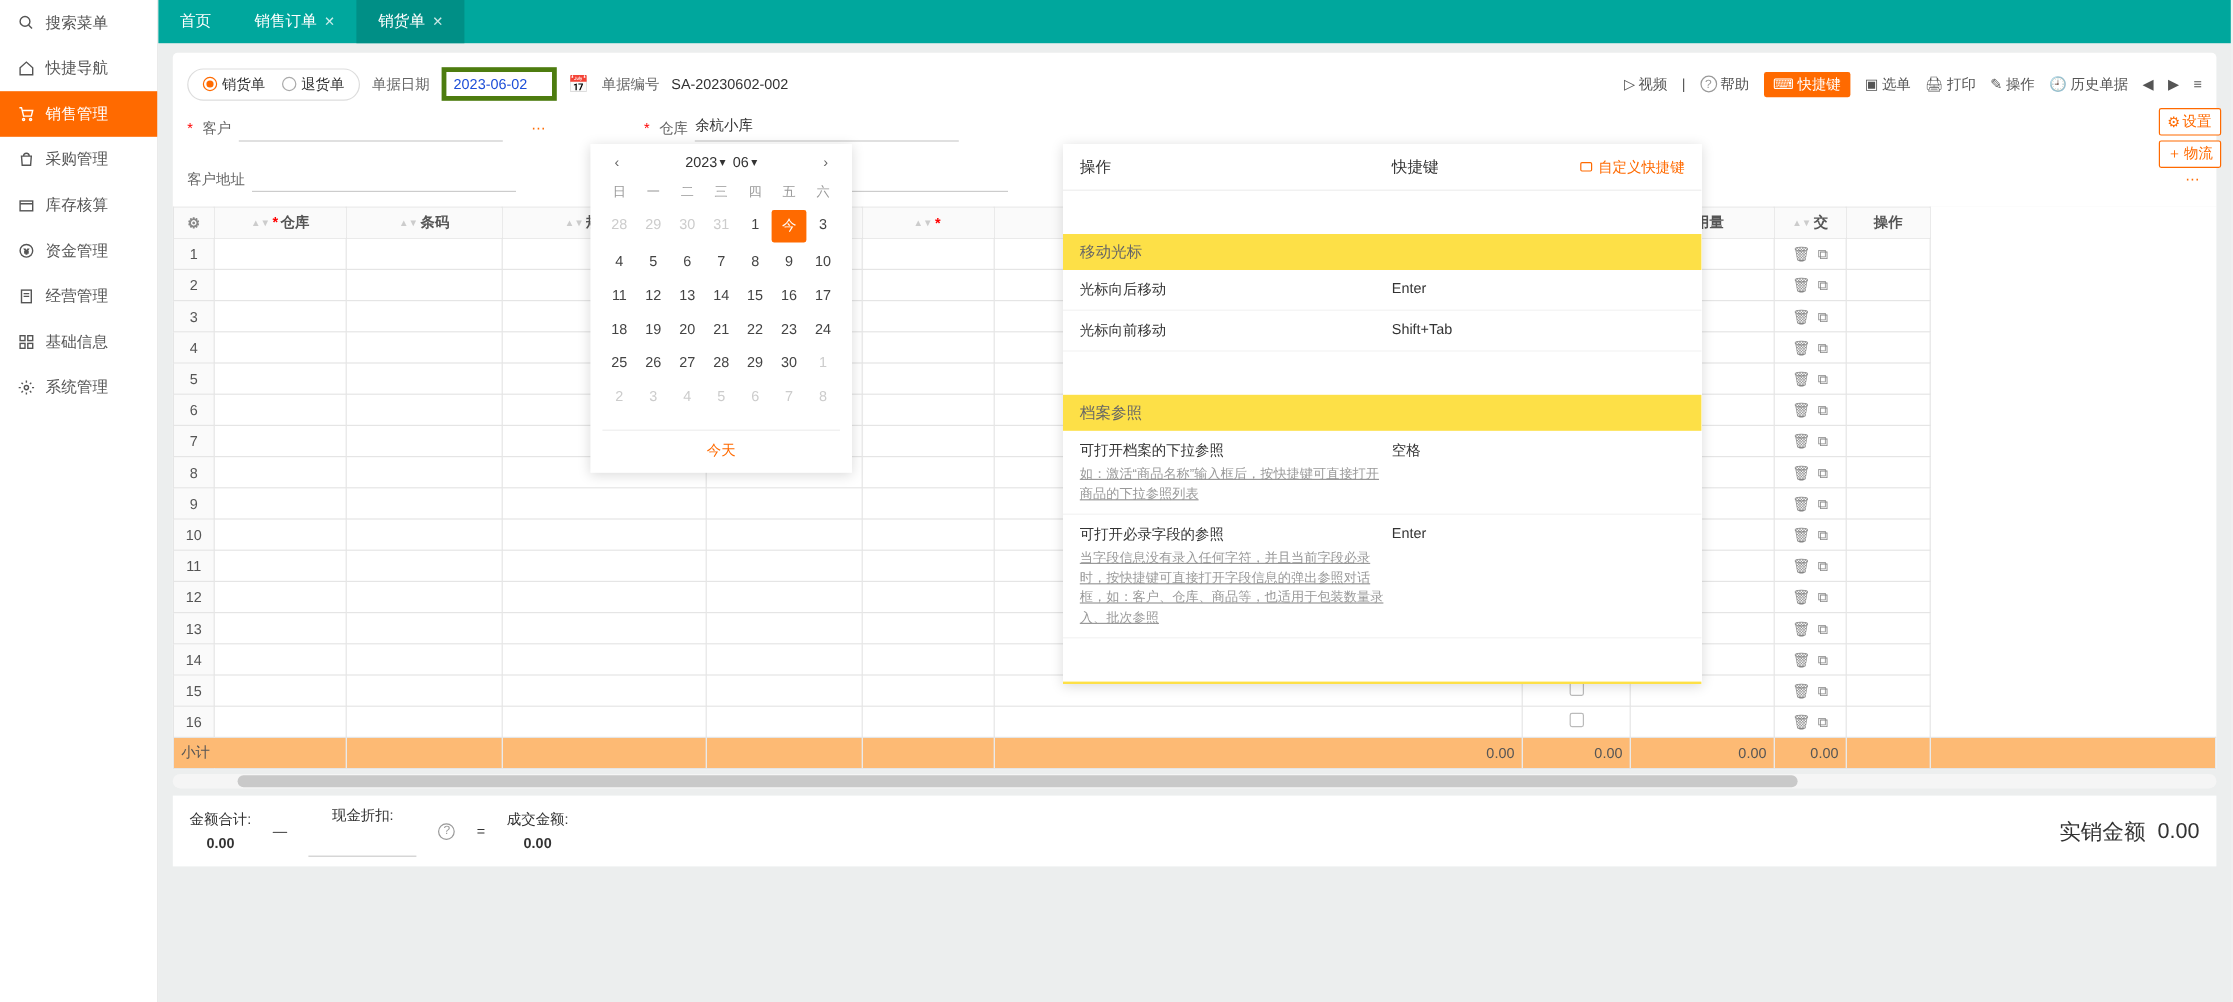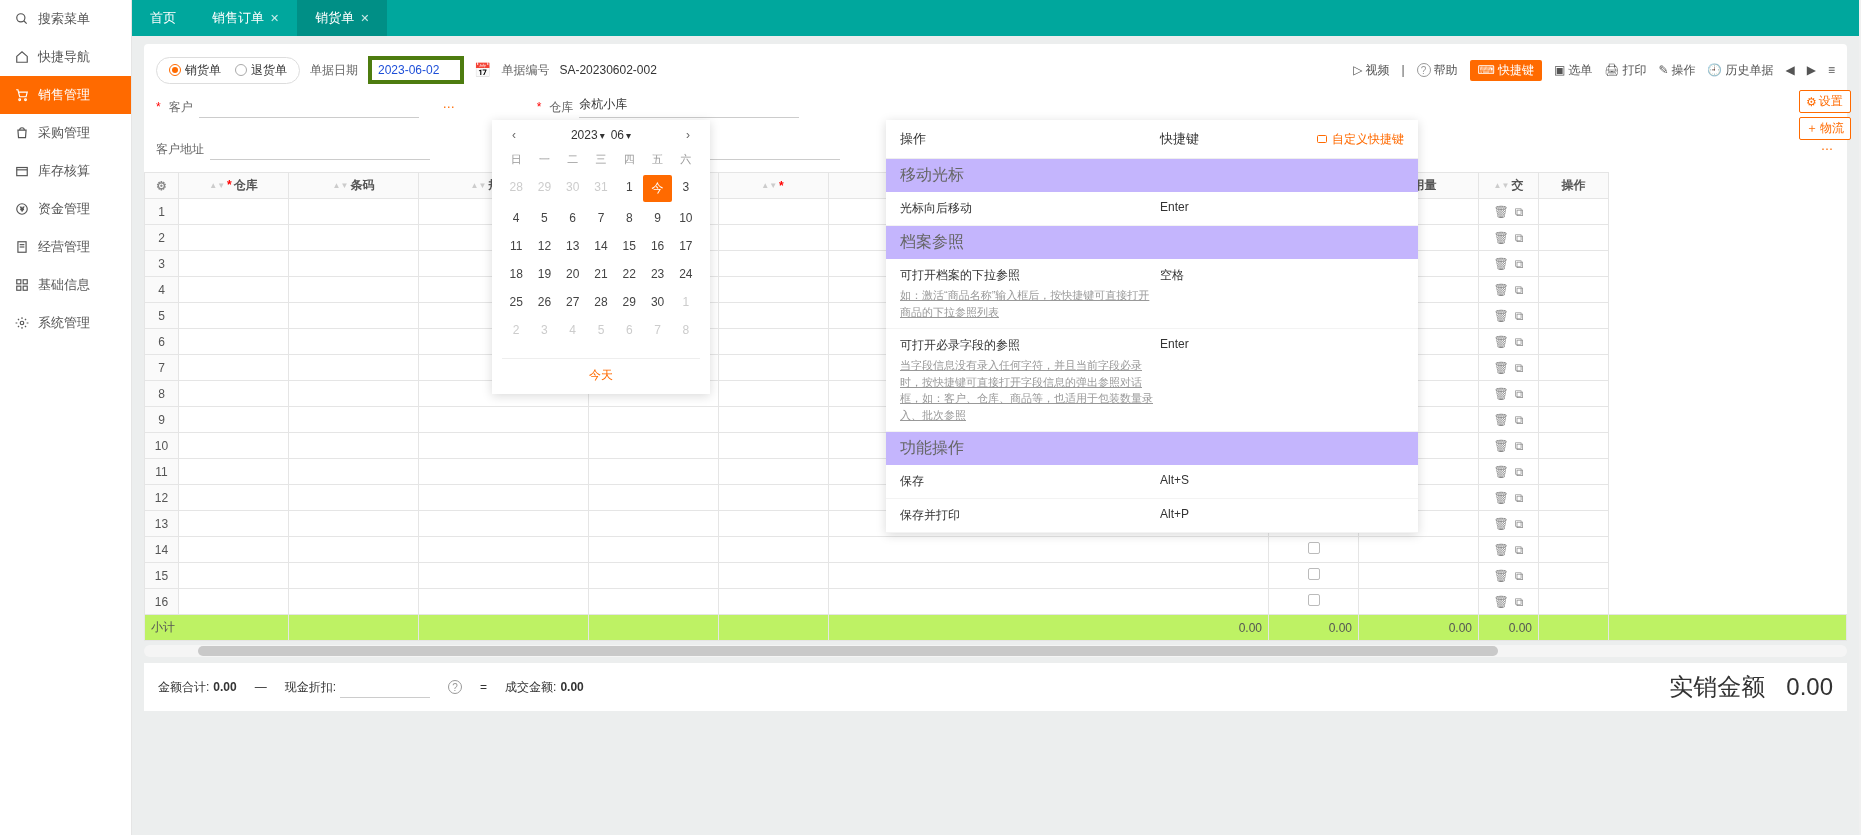--- a/index.html
+++ b/index.html
@@ -62,49 +62,49 @@
 .cal-day.muted{color:#ccc;}
 .cal-day.today{background:#ff6a00;color:#fff;}
 .cal-foot{text-align:center;color:#ff6a00;padding:8px 0 4px;border-top:1px solid #eee;margin-top:16px;cursor:pointer;}
 
 
 .shortcut{position:absolute;left:742px;top:76px;width:532px;max-height:450px;overflow:auto;background:#fff;box-shadow:0 2px 10px rgba(0,0,0,.15);z-index:30;}
 .sc-head{display:flex;align-items:center;padding:10px 14px;border-bottom:1px solid #eee;}
 .sc-head .h1{font-size:13px;color:#333;width:260px;}
 .sc-head .h2{font-size:13px;color:#333;}
 .sc-head .custom{margin-left:auto;color:#ff6a00;display:flex;align-items:center;gap:4px;cursor:pointer;}
-.sc-section{background:#c4b5fd;padding:6px 14px;color:#666;font-size:16px;}
+.sc-section{background:#fde047;padding:6px 14px;color:#666;font-size:13px;margin-top:36px;}
 .sc-row{display:flex;padding:8px 14px;border-bottom:1px solid #f3f3f3;}
 .sc-row .op{width:260px;color:#333;}
 .sc-row .op .sub{color:#999;font-size:11px;margin-top:3px;line-height:1.5;text-decoration:underline;}
 .sc-row .key{color:#333;}
 
 
 .table-wrap{margin:0 12px;background:#fff;overflow:hidden;position:relative;}
 .tbl{width:100%;border-collapse:collapse;table-layout:fixed;}
 .tbl th,.tbl td{border:1px solid #e5e5e5;padding:0 6px;height:26px;font-size:12px;text-align:center;color:#555;white-space:nowrap;overflow:hidden;}
 .tbl th{background:#fafafa;position:relative;}
 .tbl th .sort{color:#ccc;font-size:8px;display:inline-flex;flex-direction:column;line-height:6px;margin-right:2px;vertical-align:middle;}
 .req-h{color:#f00;margin-right:2px;}
 .row-idx{background:#fafafa;width:34px;}
-.subtotal-row td{background:#bef264;}
+.subtotal-row td{background:#fdba74;}
 .subtotal-row .amt{text-align:right;font-weight:500;}
 .red{color:#f00;}
 .chk{width:12px;height:12px;border:1px solid #bbb;display:inline-block;border-radius:2px;}
 .ops-cell{display:flex;gap:6px;justify-content:center;color:#888;}
 .gear{color:#888;}
 
 
 .hscroll{height:12px;background:#f5f5f5;margin:4px 12px 0;position:relative;border-radius:6px;}
 .hscroll .thumb{position:absolute;left:54px;width:1300px;top:1px;height:10px;background:#c9c9c9;border-radius:5px;}
 
 
 .footer{background:#fff;margin:6px 12px 0;padding:8px 14px;display:flex;align-items:center;gap:18px;font-size:12px;}
-.footer .fitem{display:flex;align-items:center;gap:4px;}
-.footer .big{font-size:24px;color:#333;margin-left:auto;display:flex;align-items:center;gap:21px;}
+.footer .fitem{display:flex;align-items:center;gap:4px;flex-direction:column;}
+.footer .big{font-size:18px;color:#333;margin-left:auto;display:flex;align-items:center;gap:10px;}
 .help{width:14px;height:14px;border:1px solid #999;border-radius:50%;display:inline-flex;align-items:center;justify-content:center;font-size:10px;color:#999;}
 
 svg{display:block;}
 </style>
 </head>
 <body>
 
 <div class="app">
   <div class="sidebar">
     <div class="sidebar-item">
@@ -353,20 +353,24 @@
               </svg>
               <span>自定义快捷键</span>
             </span>
         </div>
         <div id="sc-body">
             <div class="sc-section">移动光标</div>
             <div class="sc-row">
               <div class="op">光标向后移动</div>
               <div class="key">Enter</div>
             </div>
+            <div class="sc-row">
+              <div class="op">光标向前移动</div>
+              <div class="key">Shift+Tab</div>
+            </div>
             <div class="sc-section">档案参照</div>
             <div class="sc-row">
               <div class="op">可打开档案的下拉参照<div class="sub">如：激活“商品名称”输入框后，按快捷键可直接打开商品的下拉参照列表</div></div>
               <div class="key">空格</div>
             </div>
             <div class="sc-row">
               <div class="op">可打开必录字段的参照<div class="sub">当字段信息没有录入任何字符，并且当前字段必录时，按快捷键可直接打开字段信息的弹出参照对话框，如：客户、仓库、商品等，也适用于包装数量录入、批次参照</div></div>
               <div class="key">Enter</div>
             </div>
             <div class="sc-section">功能操作</div>

